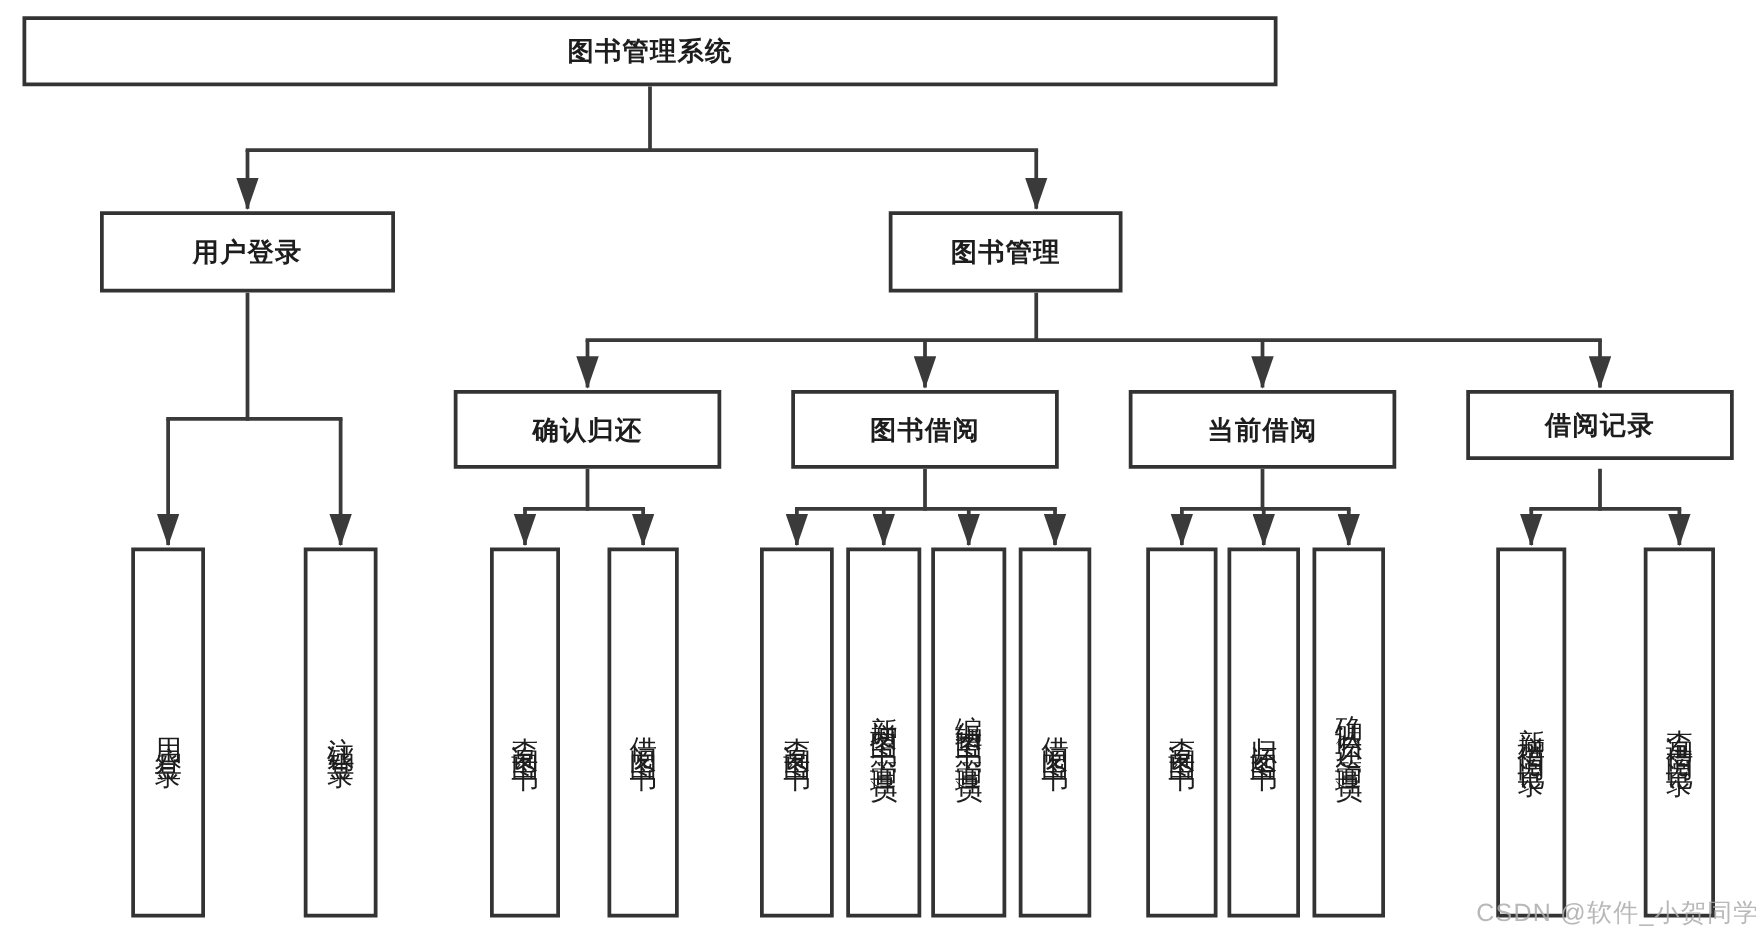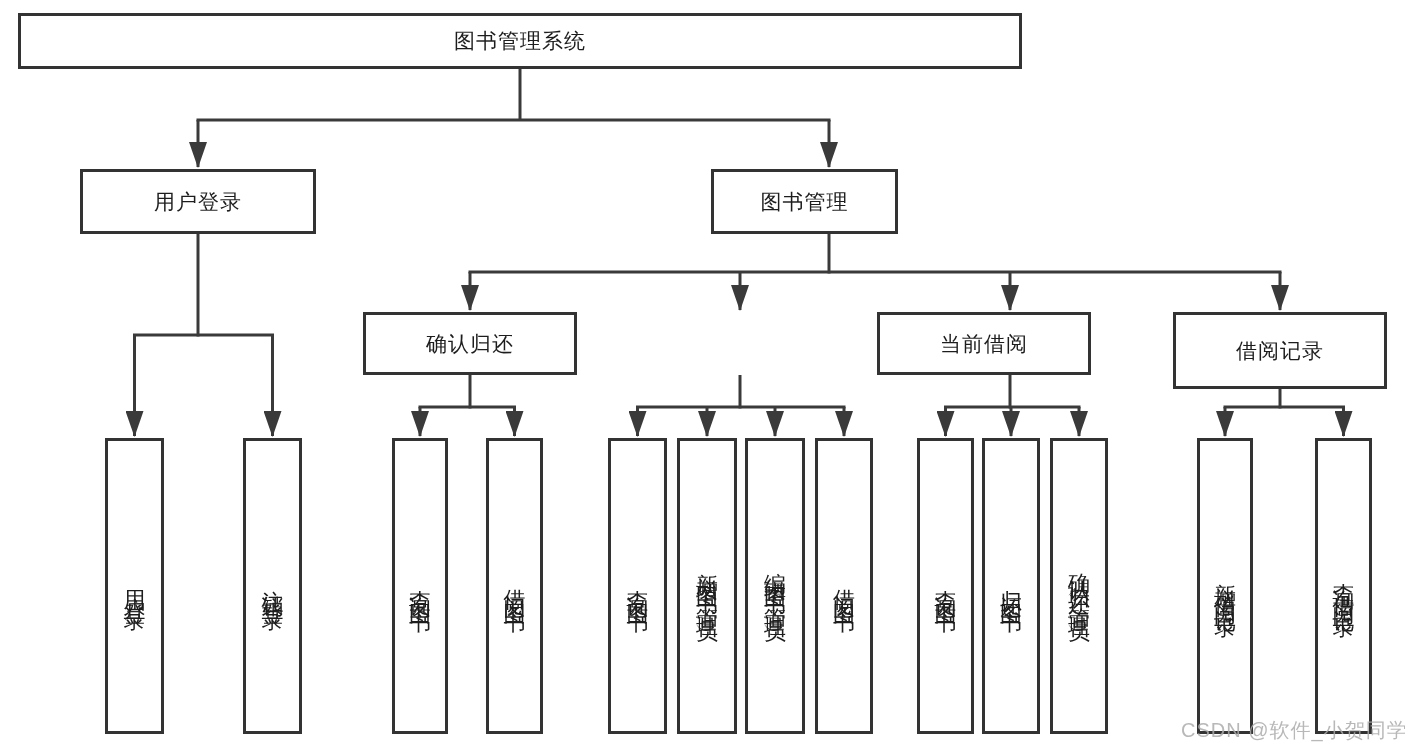--- a/index.html
+++ b/index.html
@@ -15,20 +15,21 @@
     pointer-events:none;
   }
   .hbox{
     position:absolute;
     box-sizing:border-box;
     border:3px solid #333333;
     background:#ffffff;
     display:flex;align-items:center;justify-content:center;
     font-size:21px;letter-spacing:1px;color:#1d1d1d;
     z-index:2;
+    font-weight:bold;
   }
   .vbox{
     position:absolute;
     top:438px;height:296px;
     box-sizing:border-box;
     border:3px solid #333333;
     background:#ffffff;
     display:flex;align-items:center;justify-content:center;
     z-index:2;
   }
@@ -113,24 +114,27 @@
   <div class="hbox" style="left:80px;top:169px;width:236px;height:65px">
     <span>用户登录</span>
   </div>
   <div class="hbox" style="left:711px;top:169px;width:187px;height:65px">
     <span>图书管理</span>
   </div>
 
   <div class="hbox" style="left:363px;top:312px;width:214px;height:63px">
     <span>确认归还</span>
   </div>
-  <div class="hbox" style="left:877px;top:312px;width:214px;height:63px">
+  <div class="hbox" style="left:633px;top:312px;width:214px;height:63px">
+    <span>图书借阅</span>
+  </div>
+  <div class="hbox" style="left:903px;top:312px;width:214px;height:63px">
     <span>当前借阅</span>
   </div>
-  <div class="hbox" style="left:1173px;top:312px;width:214px;height:77px">
+  <div class="hbox" style="left:1173px;top:312px;width:214px;height:56px">
     <span>借阅记录</span>
   </div>
 
   <div class="vbox" style="left:105px;width:59px">
     <span class="vlabel">用户登录</span>
   </div>
   <div class="vbox" style="left:243px;width:59px">
     <span class="vlabel">注销登录</span>
   </div>
 

